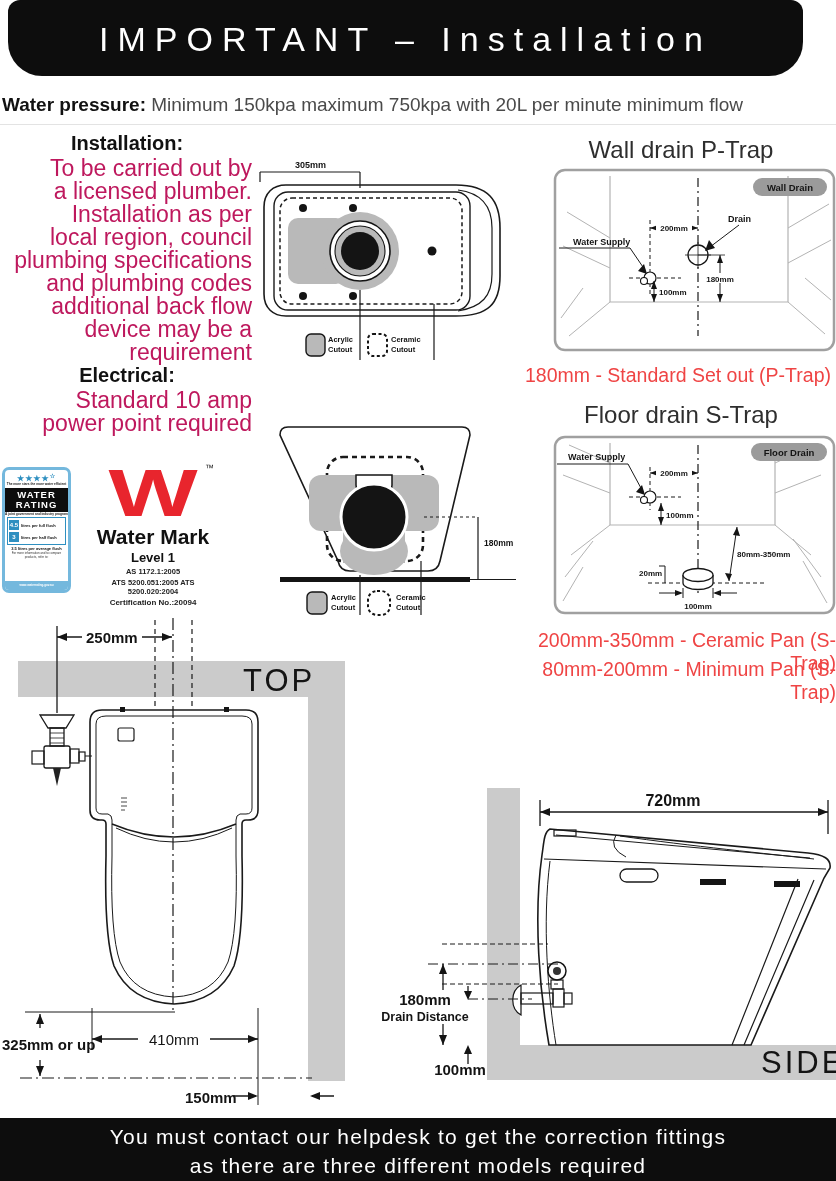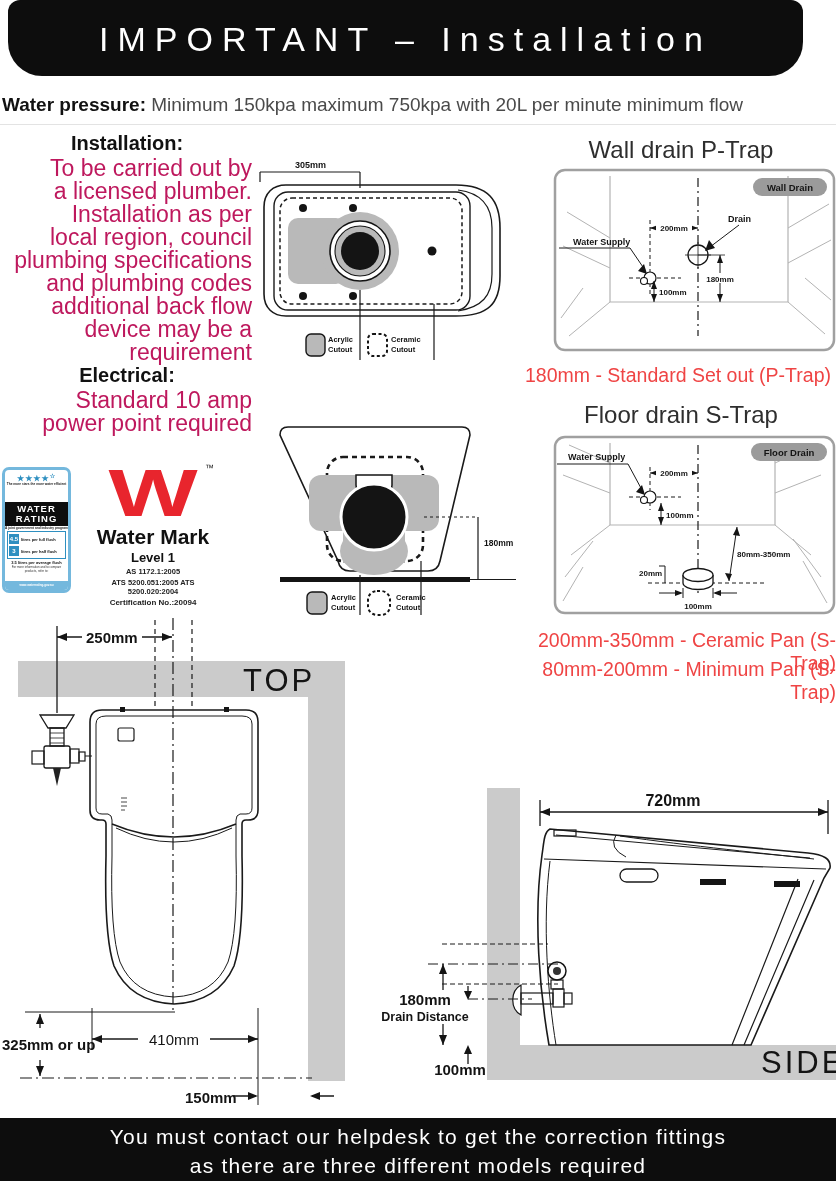--- a/index.html
+++ b/index.html
@@ -25,21 +25,21 @@
   
   .sect-title{font-size:24px;color:#2e2e2e;text-align:center;}
   .caption{font-size:19.5px;color:#ef4444;}
   
   #wels{left:2px;top:467px;width:63px;height:120px;border:3px solid #74b8dd;border-radius:7px;
         background:#fff;overflow:hidden;font-weight:bold;}
   #wels .stars{color:#2e8fc0;font-size:8px;letter-spacing:1px;text-align:center;margin-top:2px;line-height:9px;}
   #wels .stars .o{font-size:6px;vertical-align:3px;}
   #wels .tag{font-size:3.2px;text-align:center;color:#222;line-height:3.6px;}
   #wels .band{background:#0d0d0d;color:#fff;text-align:center;font-size:9.5px;line-height:10px;
-              letter-spacing:1px;padding:2px 4px;margin-top:15px;}
+              letter-spacing:1px;padding:2px 4px;margin-top:1px;}
   #wels .sub{font-size:3.2px;text-align:center;color:#222;line-height:3.6px;margin-top:1px;}
   #wels .fbox{border:1px solid #2e8fc0;margin:1px 2px;padding:1px;}
   #wels .frow{display:flex;align-items:center;height:12px;}
   #wels .fsq{width:10px;height:10px;background:#2e8fc0;color:#fff;font-size:6px;text-align:center;
              line-height:10px;margin-right:2px;}
   #wels .flab{font-size:4px;color:#111;}
   #wels .avg{font-size:4px;text-align:center;color:#111;margin-top:1px;}
   #wels .fn{font-size:3px;color:#333;text-align:center;line-height:3.4px;margin-top:1px;padding:0 2px;font-weight:normal;}
   #wels .strip{position:absolute;left:0;bottom:0;width:100%;height:9px;background:#74b8dd;
                color:#fff;font-size:3px;text-align:center;line-height:9px;}

